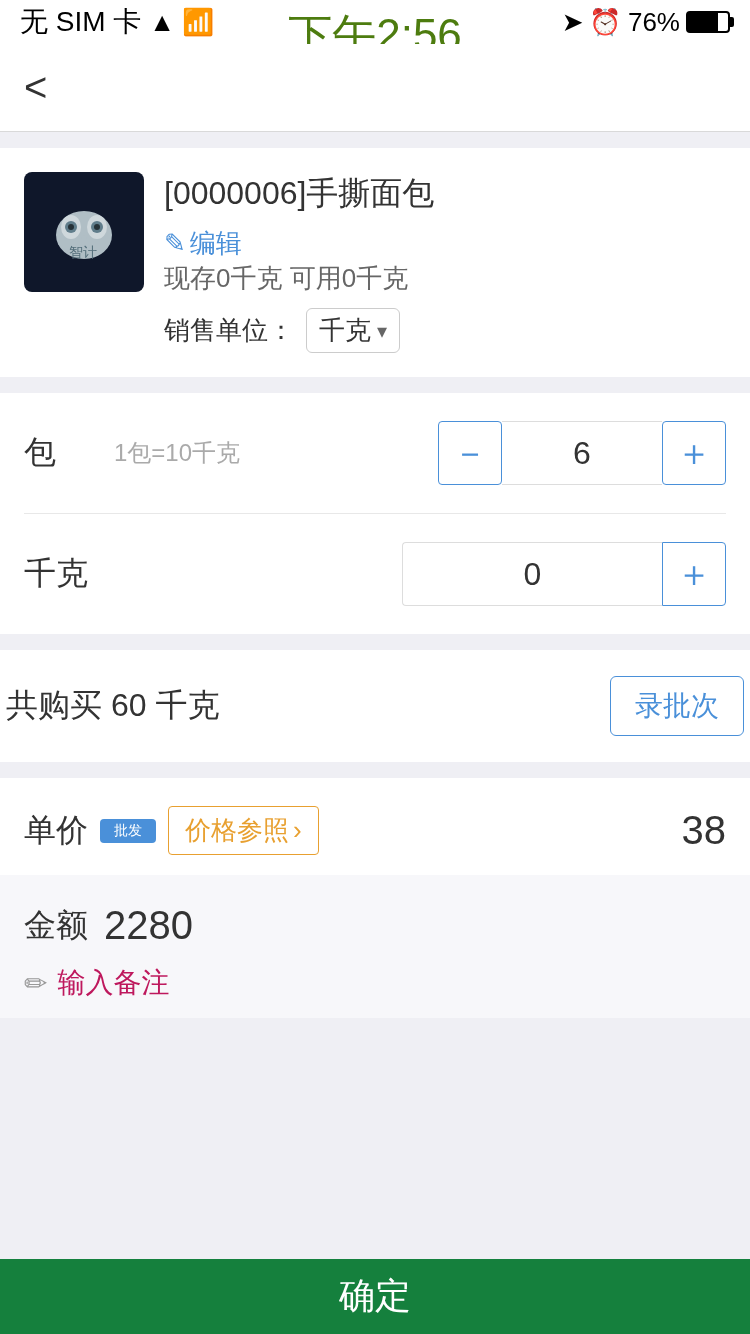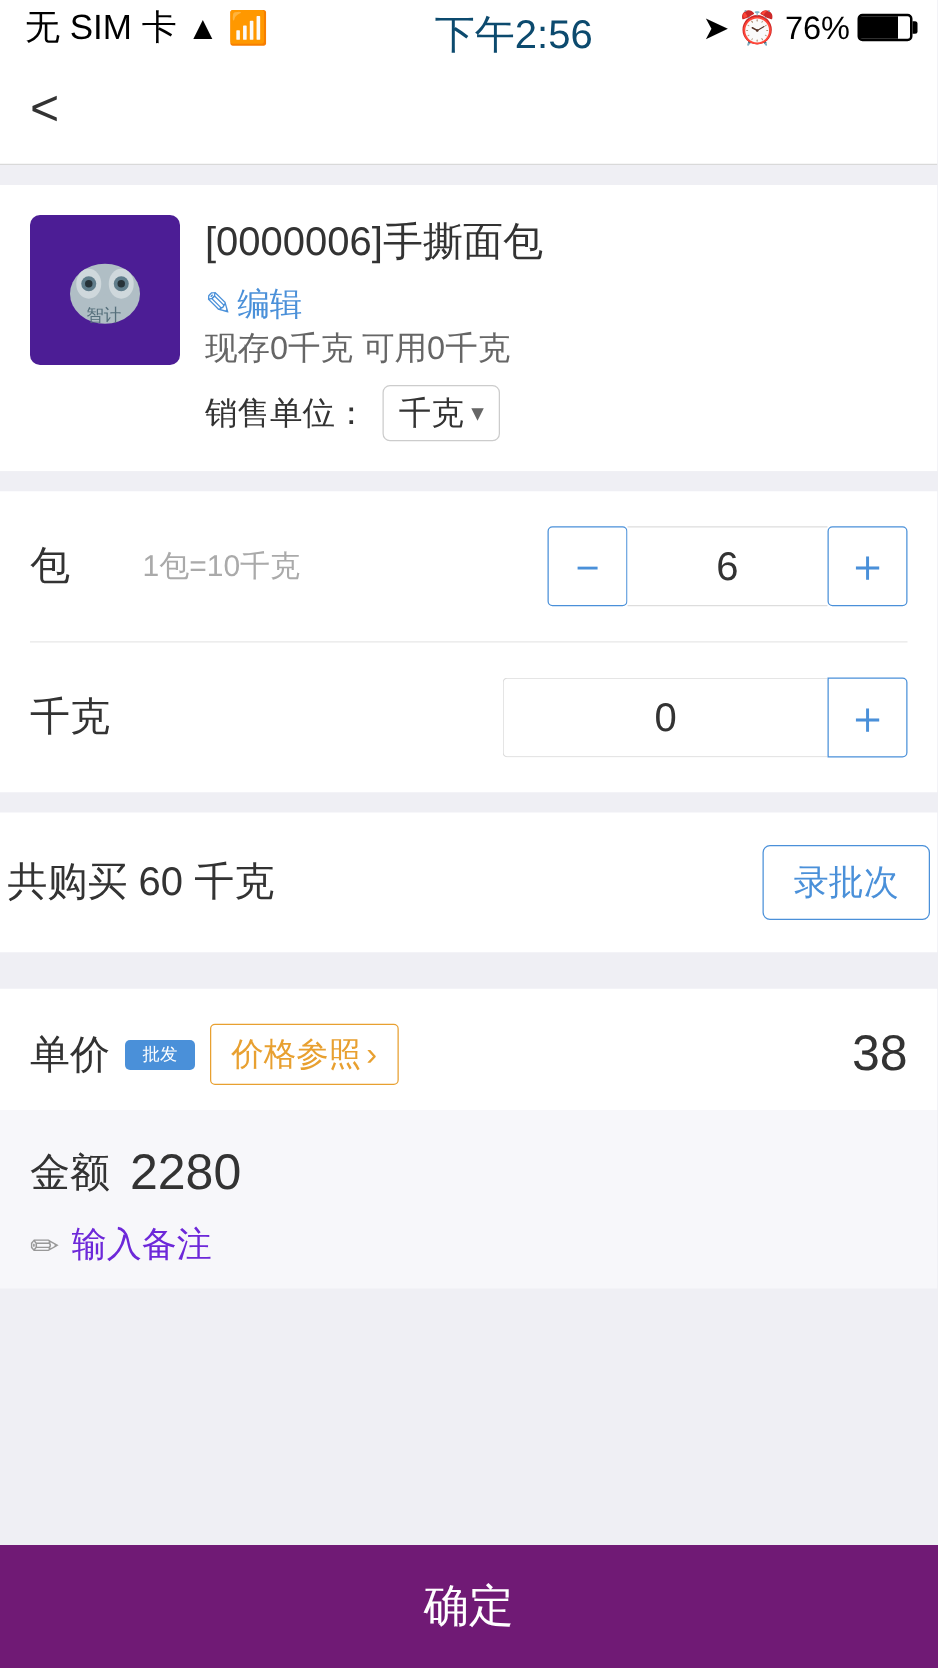--- a/index.html
+++ b/index.html
@@ -24,28 +24,27 @@
       font-size: 28px;
     }
     .status-left {
       display: flex;
       align-items: center;
       gap: 8px;
       font-size: 28px;
       color: #000;
     }
     .status-center {
-      font-size: 32px;
+      font-size: 44px;
       font-weight: 500;
-      color: #0c4a6e;
+      color: #4d7c0f;
       position: absolute;
       left: 50%;
       transform: translateX(-50%);
       top: 6px;
-      margin-left: 36px;
     }
     .status-right {
       display: flex;
       align-items: center;
       gap: 6px;
       font-size: 26px;
       color: #000;
     }
     .wifi-icon { font-size: 26px; }
     .battery-icon {
@@ -98,21 +97,21 @@
       background: #fff;
       margin-top: 16px;
       padding: 24px 24px;
       display: flex;
       align-items: flex-start;
       gap: 20px;
     }
     .product-thumb {
       width: 120px;
       height: 120px;
-      background: #4c1d95;
+      background: #0f172a;
       border-radius: 8px;
       display: flex;
       align-items: center;
       justify-content: center;
       flex-shrink: 0;
       font-size: 40px;
       color: #7a8aa0;
     }
     .product-info {
       flex: 1;
@@ -268,21 +267,20 @@
       padding: 10px 24px;
       border-radius: 6px;
       background: #fff;
       cursor: pointer;
     }
 
     
     .price-section {
       background: #fff;
       padding: 28px 24px 20px 24px;
-      margin-top: 13px;
     }
     .price-row {
       display: flex;
       align-items: center;
       justify-content: space-between;
     }
     .price-label-group {
       display: flex;
       align-items: center;
       gap: 12px;
@@ -339,37 +337,37 @@
       display: flex;
       align-items: center;
       gap: 10px;
     }
     .remark-icon {
       font-size: 28px;
       color: #999;
     }
     .remark-text {
       font-size: 28px;
-      color: #6d28d9;
+      color: #be185d;
     }
 
     
     .empty-space {
       background: #efeff4;
       flex: 1;
       min-height: 300px;
     }
 
     
     .confirm-btn-area {
       position: fixed;
       bottom: 0;
       width: 750px;
-      height: 98px;
-      background: #701a75;
+      height: 75px;
+      background: #15803d;
       display: flex;
       align-items: center;
       justify-content: center;
       cursor: pointer;
     }
     .confirm-btn-text {
       font-size: 36px;
       color: #fff;
       font-weight: 500;
     }

